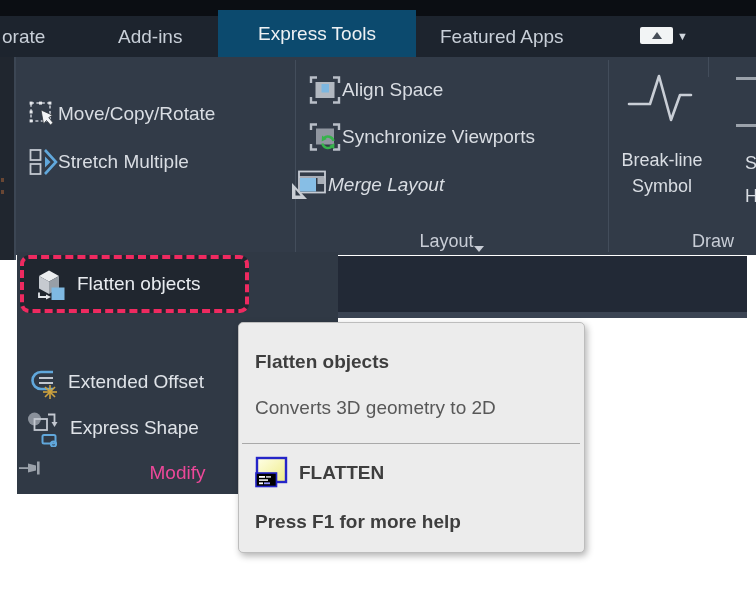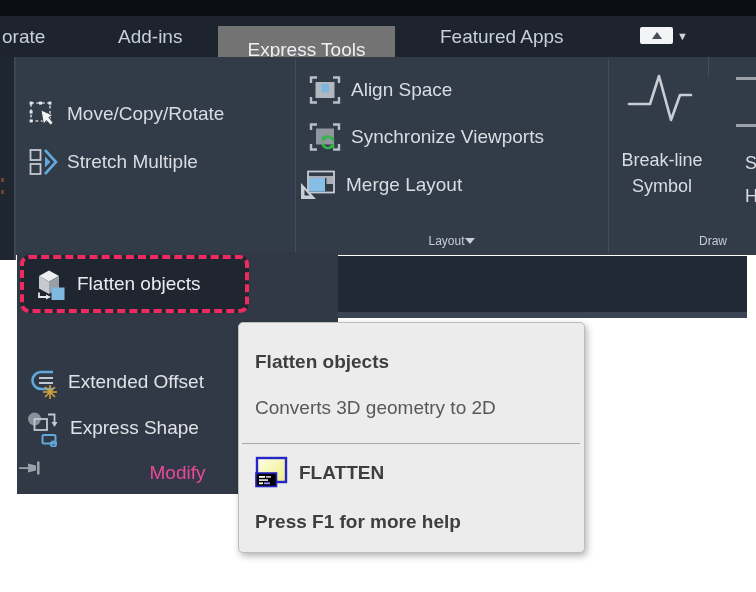--- a/index.html
+++ b/index.html
@@ -4,37 +4,37 @@
 <style>
   html,body{margin:0;padding:0;background:#fff;}
   .screen{position:relative;width:756px;height:592px;background:#ffffff;overflow:hidden;
           font-family:"Liberation Sans",sans-serif;-webkit-font-smoothing:antialiased;}
   .abs{position:absolute;}
 
   
   .topstrip{left:0;top:0;width:756px;height:16px;background:#0b0e13;}
   .tabbar{left:0;top:16px;width:756px;height:41px;background:#1d242e;}
   .tab{position:absolute;top:16px;height:41px;line-height:41px;font-size:19px;color:#c8cfd8;cursor:default;white-space:nowrap;}
-  .tab-active{left:218px;top:10px;width:177px;height:47px;background:#737373;display:flex;
-              align-items:center;justify-content:center;font-size:19px;color:#eef1f4;white-space:nowrap;margin-top:16px;}
+  .tab-active{left:218px;top:10px;width:198px;height:47px;background:#0c4a6e;display:flex;
+              align-items:center;justify-content:center;font-size:19px;color:#eef1f4;white-space:nowrap;}
   .overflow-btn{left:640px;top:27px;width:33px;height:17px;background:#f2f4f5;border-radius:2px;
                 display:flex;align-items:center;justify-content:center;}
   .tri-up{width:0;height:0;border-left:5px solid transparent;border-right:5px solid transparent;border-bottom:7px solid #474e58;}
   .caret-down{left:677px;top:16px;height:41px;line-height:41px;font-size:11px;color:#cfd5dc;}
 
   
   .ribbon{left:0;top:57px;width:756px;height:198px;background:#323b48;}
   .leftcol{left:0;top:57px;width:14px;height:203px;background:#20262f;}
   .leftsep{left:14px;top:57px;width:2px;height:203px;background:#3c4654;}
   .dot{width:3px;height:4px;background:#7c4f35;opacity:.8;}
   .vsep{width:1px;background:#434d5b;}
-  .rbtn{position:absolute;display:flex;align-items:center;gap:9px;cursor:default;}
+  .rbtn{position:absolute;display:flex;align-items:center;gap:0;cursor:default;}
   .rbtn .lbl{font-size:19px;color:#d9dde3;white-space:nowrap;}
-  .ptitle{position:absolute;display:flex;align-items:center;justify-content:center;gap:0;
-          font-size:12px;color:#c8cdd6;cursor:default;}
+  .ptitle{position:absolute;display:flex;align-items:flex-end;justify-content:center;gap:0;
+          font-size:18px;color:#c8cdd6;cursor:default;}
   .tri-dn{width:0;height:0;border-left:5px solid transparent;border-right:5px solid transparent;border-top:6px solid #c8cdd6;}
   .bigbtn-label{position:absolute;width:108px;text-align:center;font-size:18px;color:#d9dde3;white-space:nowrap;}
   .frag{position:absolute;background:#9ba2ab;}
   .fragletter{position:absolute;font-size:18px;color:#d9dde3;}
 
   
   .flyout{left:17px;top:252px;width:321px;height:242px;background:#303945;}
   .band{left:338px;top:256px;width:409px;height:56px;background:#222936;}
   .bandstrip{left:338px;top:312px;width:409px;height:6px;background:#3b4453;}
   .flat-item{left:20px;top:255px;width:229px;height:58px;background:#20262f;border:4px dashed #ee2a60;
@@ -125,21 +125,21 @@
           <path d="M9,29.5 H3 V24"></path>
       </g>
       <rect x="8" y="8.5" width="18" height="16" fill="#9096a0"></rect>
       <path d="M25.5,21 A5.8,5.8 0 0 0 15.8,18.2" fill="none" stroke="#36b44b" stroke-width="2.4"></path>
       <polygon points="14,15.5 13.7,21.5 18.8,19" fill="#36b44b"></polygon>
       <path d="M14.3,23.5 A5.8,5.8 0 0 0 24.2,26.2" fill="none" stroke="#36b44b" stroke-width="2.4"></path>
       <polygon points="26.2,29.2 26.5,23.2 21.4,25.8" fill="#36b44b"></polygon>
     </svg>
     <span class="lbl">Synchronize Viewports</span>
   </div>
-  <div class="rbtn" style="left:299px;top:167px;height:36px;">
+  <div class="rbtn" style="left:290px;top:167px;height:36px;font-style:italic;">
     <svg width="38" height="34" viewBox="0 0 38 34">
       <rect x="9" y="3.5" width="26" height="21" fill="none" stroke="#c6cbd3" stroke-width="1.8"></rect>
       <line x1="9" y1="9" x2="35" y2="9" stroke="#c6cbd3" stroke-width="1.6"></line>
       <rect x="10" y="10" width="16" height="13.5" fill="#87bee5"></rect>
       <rect x="27.5" y="10" width="6.5" height="6" fill="#aab0b8"></rect>
       <polygon points="2,31 17,31 2,15" fill="#c9ced5"></polygon>
       <polygon points="5.5,27.5 10.5,27.5 5.5,21.5" fill="#313a47"></polygon>
     </svg>
     <span class="lbl">Merge Layout</span>
   </div>

